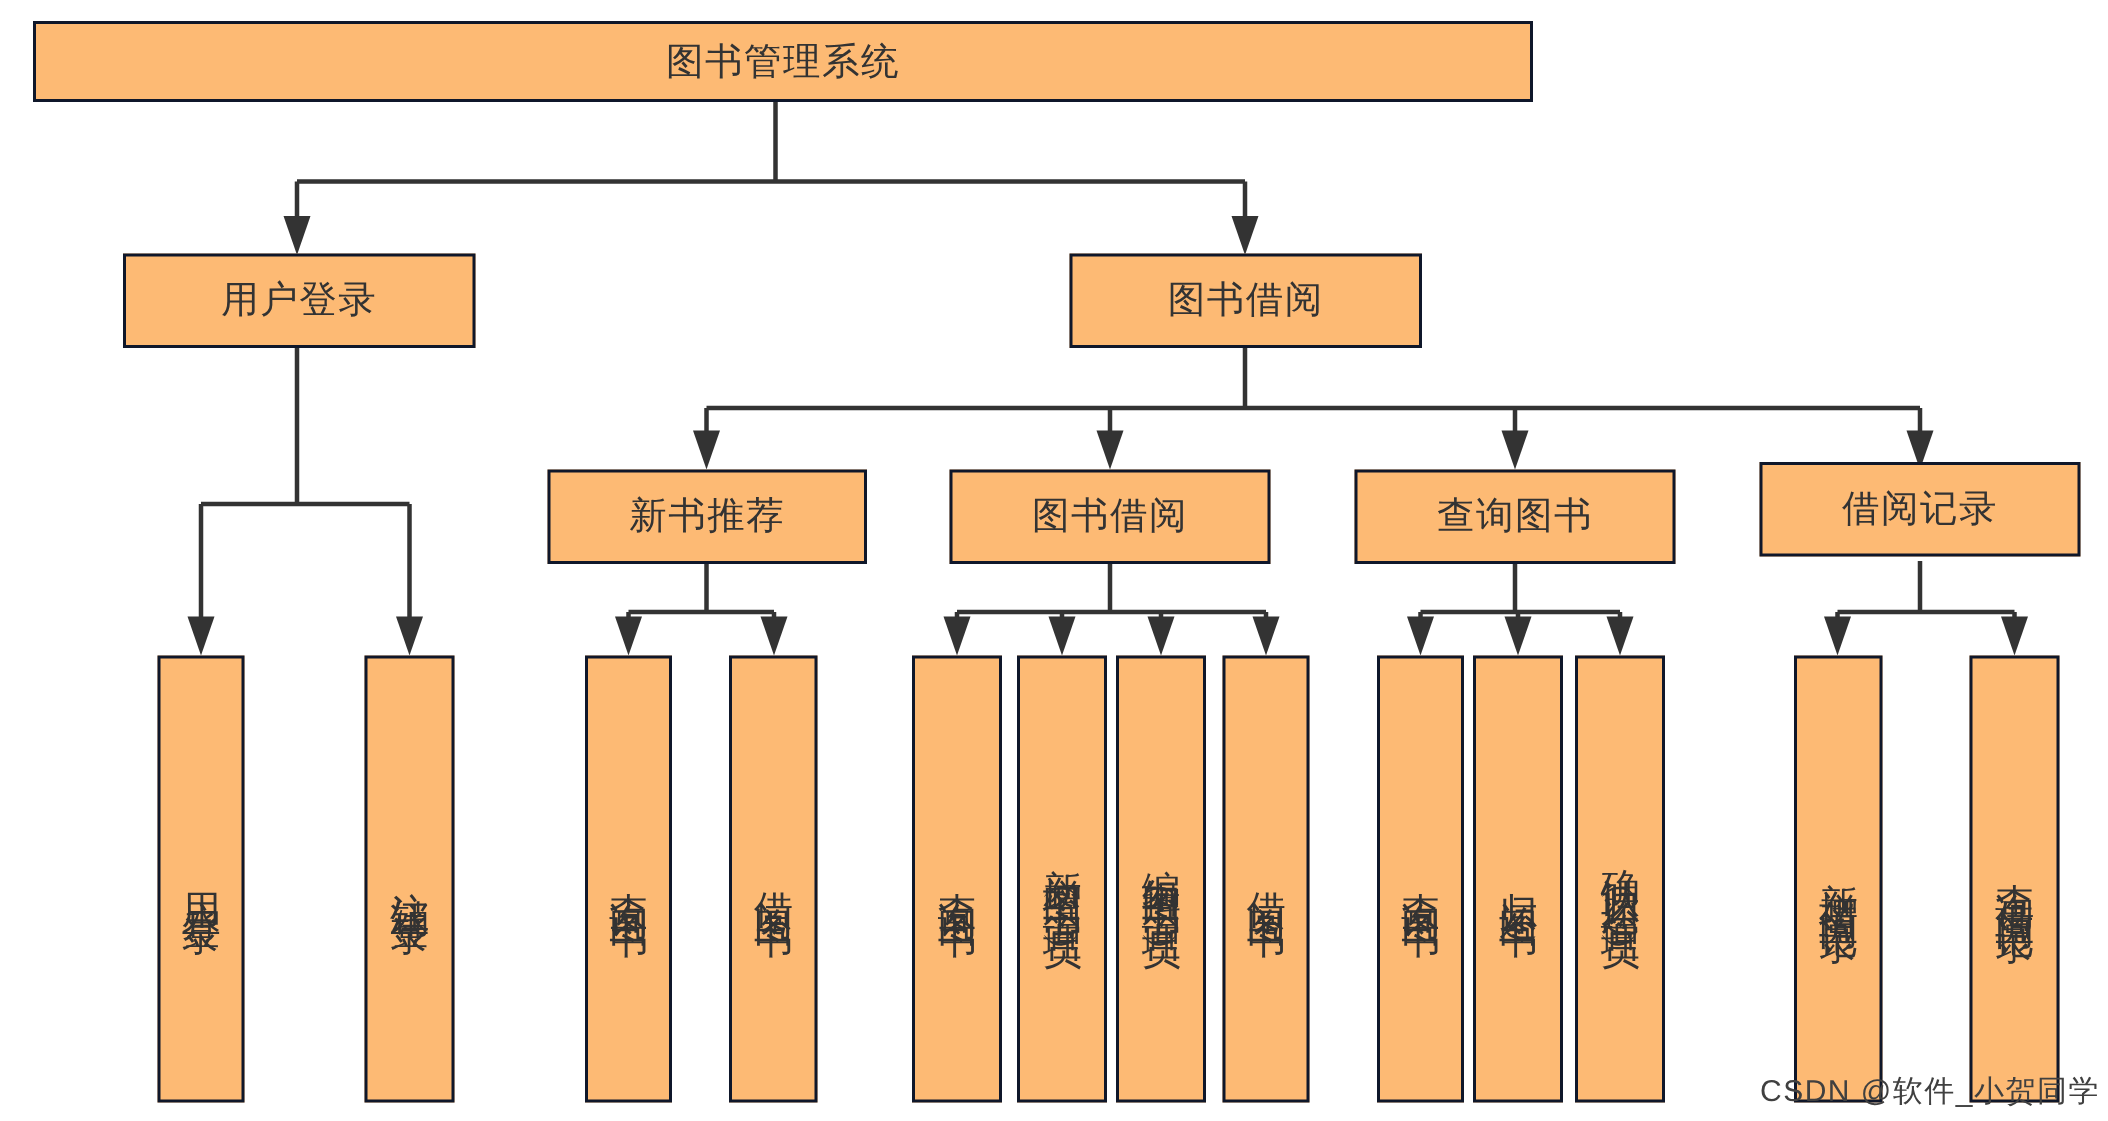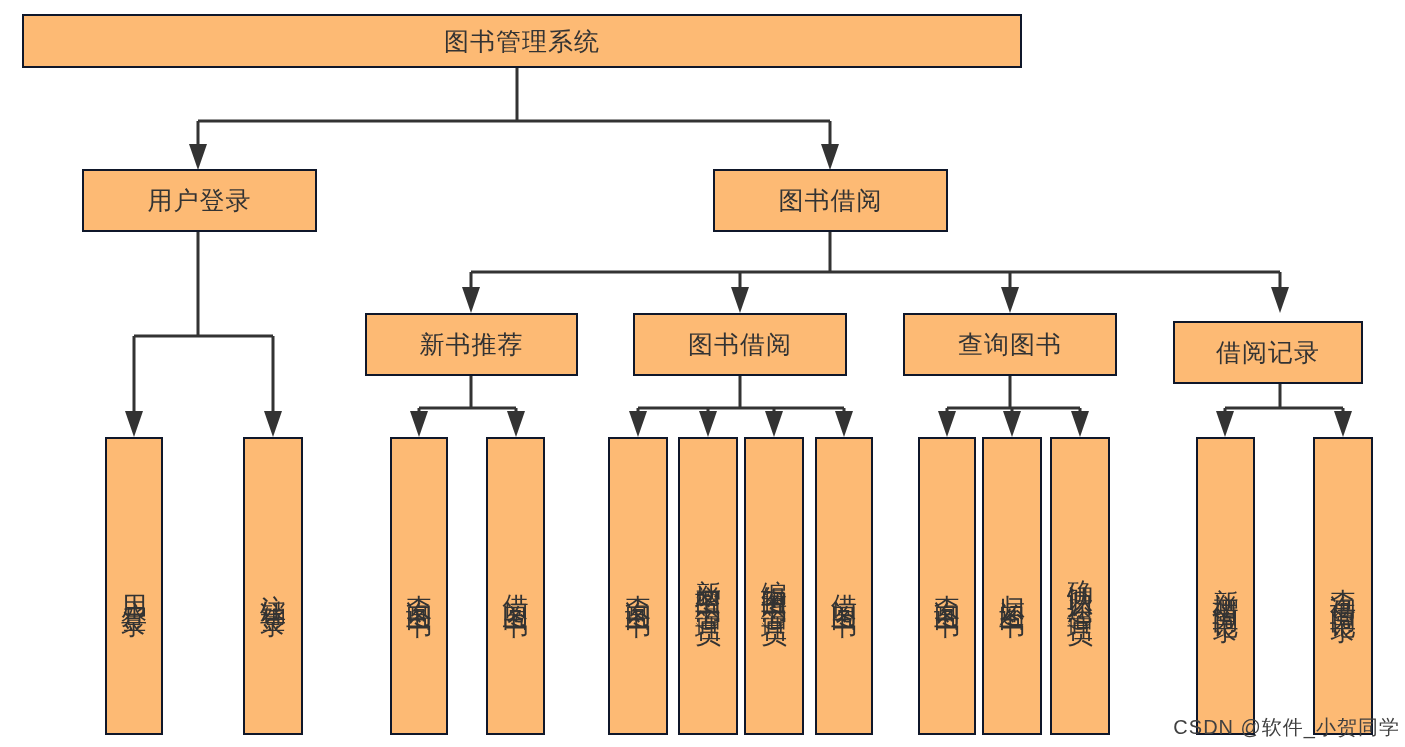--- a/index.html
+++ b/index.html
@@ -114,21 +114,21 @@
 
   <div class="box h-box" style="left:633px;top:313px;width:214px;height:63px">
     <span>图书借阅</span>
   </div>
   <div class="box h-box" style="left:365px;top:313px;width:213px;height:63px">
     <span>新书推荐</span>
   </div>
   <div class="box h-box" style="left:903px;top:313px;width:214px;height:63px">
     <span>查询图书</span>
   </div>
-  <div class="box h-box" style="left:1173px;top:321px;width:190px;height:63px">
+  <div class="box h-box" style="left:1173px;top:308px;width:214px;height:63px">
     <span>借阅记录</span>
   </div>
 
   <div class="box v-box" style="left:105px;top:437px;width:58px;height:298px">
     <span>用户登录</span>
   </div>
   <div class="box v-box" style="left:243px;top:437px;width:60px;height:298px">
     <span>注销登录</span>
   </div>
   <div class="box v-box" style="left:390px;top:437px;width:58px;height:298px">

